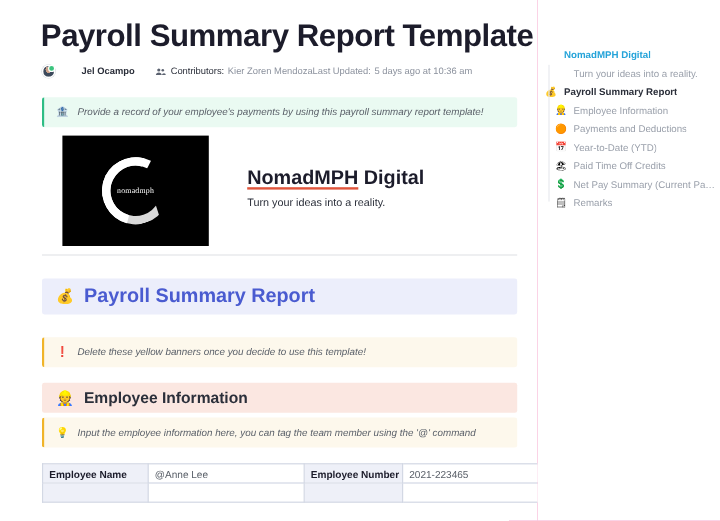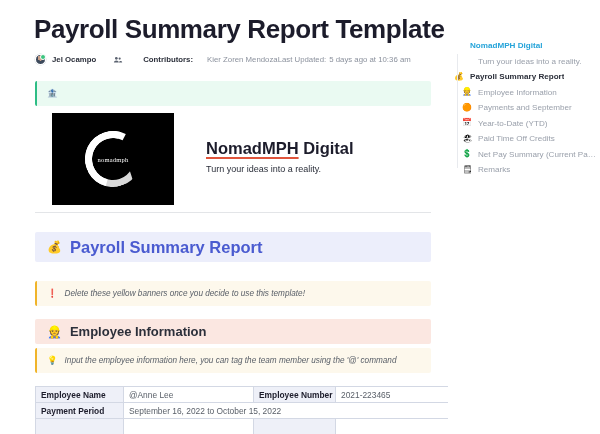--- a/index.html
+++ b/index.html
@@ -56,41 +56,41 @@
   .avatar::after {
     content: "";
     position: absolute;
     right: -1px; top: -1px;
     width: 4px; height: 4px;
     border-radius: 50%;
     background: #3bc47e;
     border: 1px solid #fff;
   }
   .meta-author {
-    margin-left: 6px;
+    margin-left: 22px;
     font-weight: bold;
     color: #2b2f3a;
     text-align: right;
   }
   .contrib-icon {
     margin-left: 16px;
     width: 11px; height: 11px;
     display: inline-flex;
     align-items: center;
     justify-content: center;
     color: #5b6270;
     flex: none;
   }
   .meta-contrib-label {
-    margin-left: 20px;
-    font-weight: bold;
+    margin-left: 3px;
+    font-weight: normal;
     color: #2b2f3a;
   }
   .meta-contrib-value {
-    margin-left: 14px;
+    margin-left: 3px;
     color: #8b919d;
   }
   .meta-updated-label {
     color: #8b919d;
   }
   .meta-updated-value {
     margin-left: 3px;
     color: #8b919d;
     text-align: center;
   }
@@ -344,20 +344,21 @@
       </span>
       <span class="meta-contrib-label">Contributors:</span>
       <span class="meta-contrib-value">Kier Zoren Mendoza</span>
 
       <span class="meta-updated-label">Last Updated:</span>
       <span class="meta-updated-value">5 days ago at 10:36 am</span>
     </div>
 
     <div class="callout" id="callout-green">
       <span class="cal-icon">🏦</span>
+      <span class="cal-text">Provide a record of your employee's payments by using this payroll summary report template!</span>
     </div>
 
     <div id="brand-block">
       <div id="brand-logo">
         <div class="ring"></div>
         <div class="ring2"></div>
         <div class="logo-word">nomadmph</div>
       </div>
       <div id="brand-text">
         <div class="brand-name">
@@ -391,24 +392,20 @@
 
     <table id="emp-table">
       <tbody>
         <tr>
           <td class="lbl" style="width:88px">Employee Name</td>
           <td class="val" style="width:130px">@Anne Lee</td>
           <td class="lbl" style="width:82px">Employee Number</td>
           <td class="val">2021-223465</td>
         </tr>
         <tr>
-          <td class="lbl">Payment Period</td>
-          <td class="val" colspan="3">September 16, 2022 to October 15, 2022</td>
-        </tr>
-        <tr>
           <td class="lbl"></td>
           <td class="val"></td>
           <td class="lbl"></td>
           <td class="val"></td>
         </tr>
       </tbody>
     </table>
 
   </div>
 
@@ -426,21 +423,21 @@
         <div class="ol-item lvl0 bold">
           <span class="ol-icon">💰</span>
           <span class="ol-label">Payroll Summary Report</span>
         </div>
         <div class="ol-item lvl1 norm">
           <span class="ol-icon">👷</span>
           <span class="ol-label">Employee Information</span>
         </div>
         <div class="ol-item lvl1 norm">
           <span class="ol-icon">🟠</span>
-          <span class="ol-label">Payments and September</span>
+          <span class="ol-label">Payments and Deductions</span>
         </div>
         <div class="ol-item lvl1 norm">
           <span class="ol-icon">📅</span>
           <span class="ol-label">Year-to-Date (YTD)</span>
         </div>
         <div class="ol-item lvl1 norm">
           <span class="ol-icon">🏖</span>
           <span class="ol-label">Paid Time Off Credits</span>
         </div>
         <div class="ol-item lvl1 norm">

